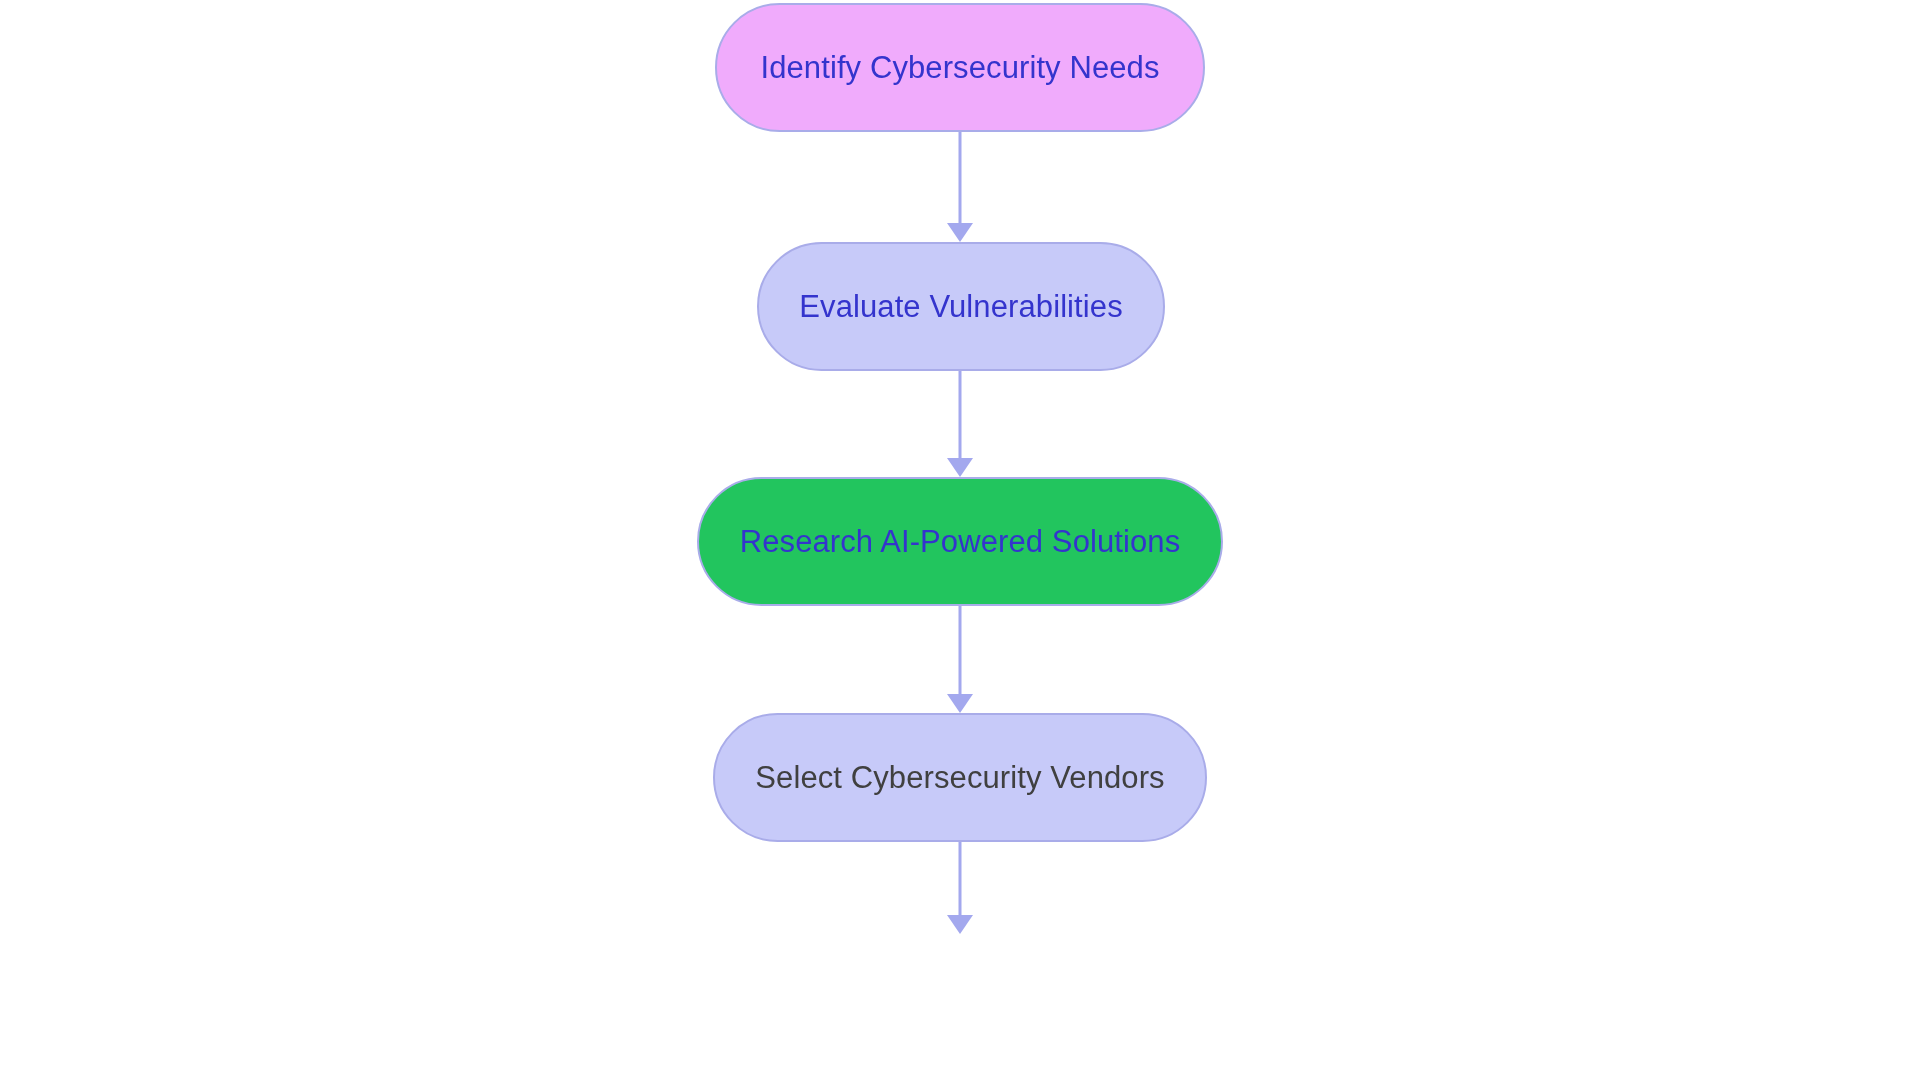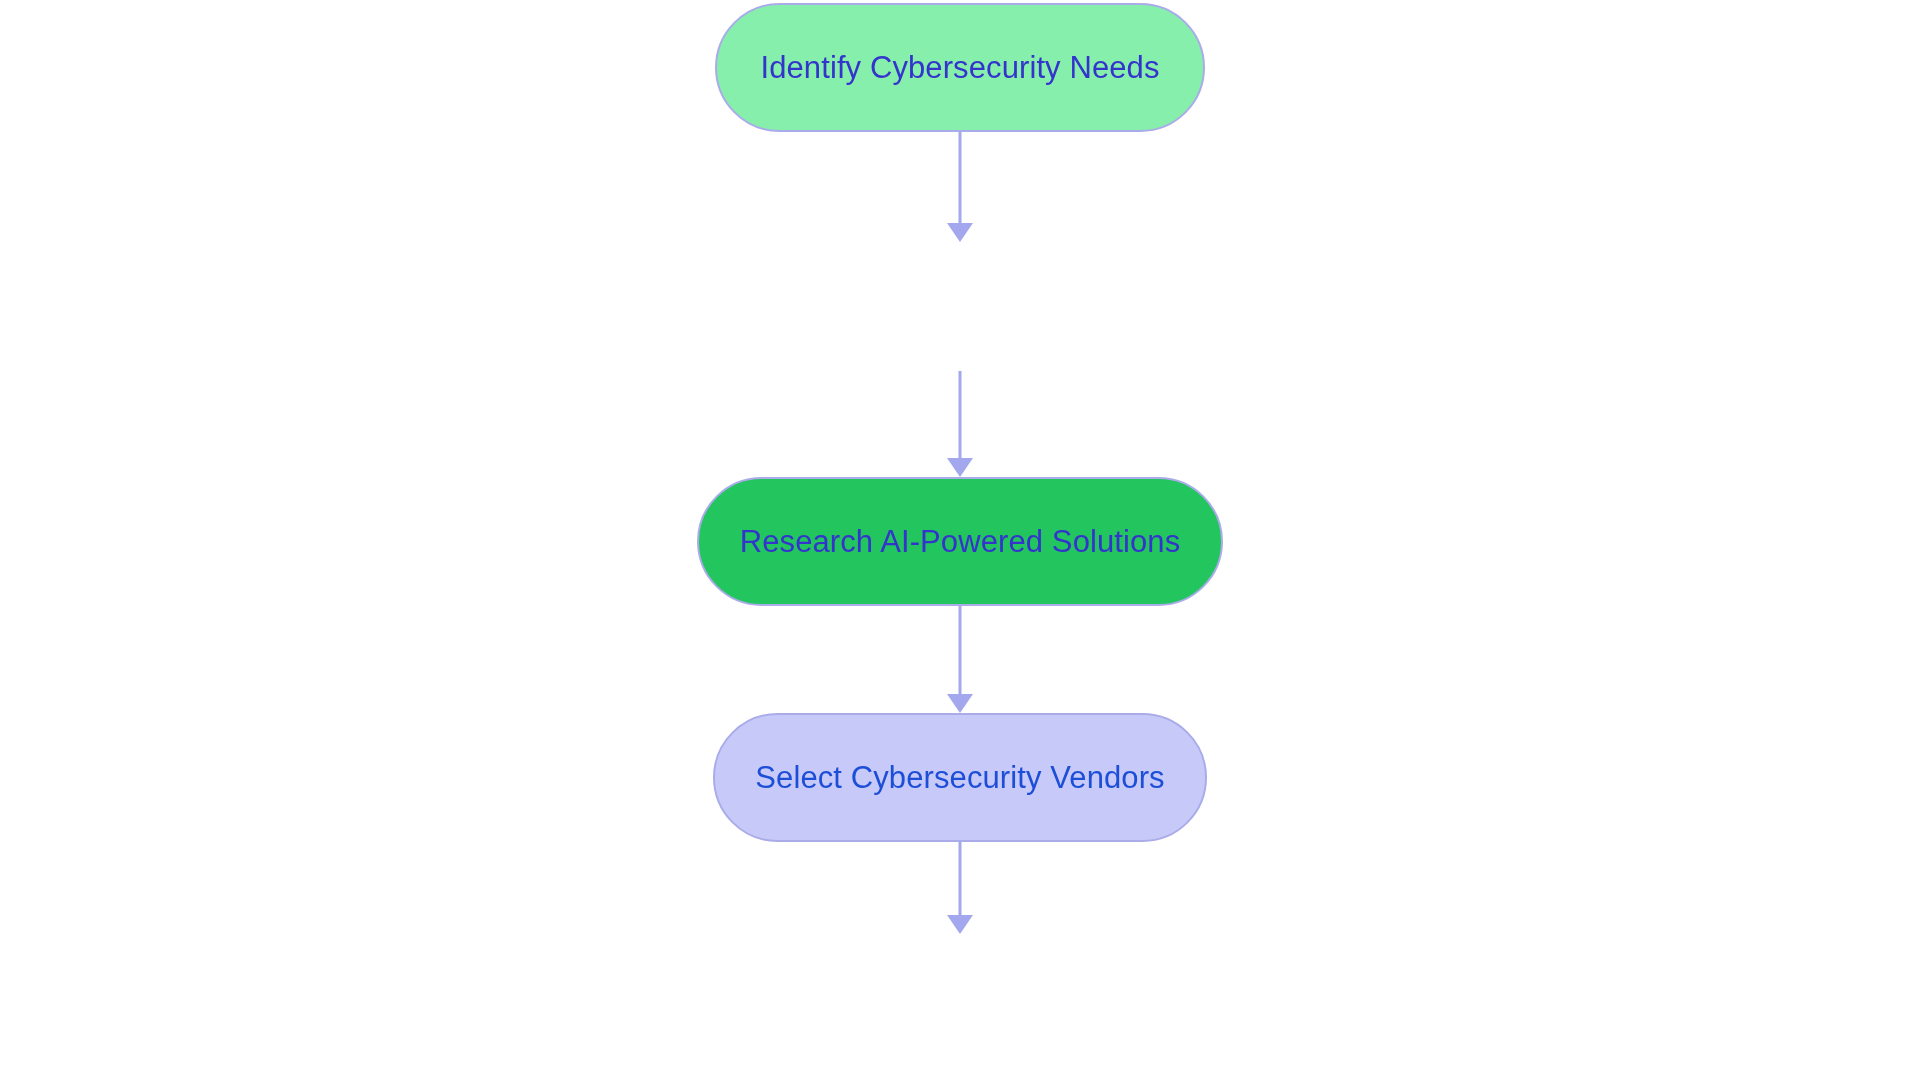--- a/index.html
+++ b/index.html
@@ -85,27 +85,30 @@
   </div>
   <div class="edge" style="top: 606px; height: 107px;">
     <div class="edge-line" style="height: 88px; background: rgb(163, 168, 238);"></div>
     <div class="edge-head" style="border-top-color: rgb(163, 168, 238);"></div>
   </div>
   <div class="edge" style="top: 842px; height: 92px;">
     <div class="edge-line" style="height: 73px; background: rgb(163, 168, 238);"></div>
     <div class="edge-head" style="border-top-color: rgb(163, 168, 238);"></div>
   </div>
 
-  <div class="node" style="left: 715px; top: 3px; width: 490px; background: #86efac; border-color: rgb(169, 172, 233);">
+  <div class="node" style="left: 715px; top: 3px; width: 490px; background: #f0abfc; border-color: rgb(169, 172, 233);">
     <span class="node-label" style="color: rgb(52, 52, 205);">Identify Cybersecurity Needs</span>
   </div>
 
+  <div class="node" style="left: 757px; top: 242px; width: 408px; background: rgb(199, 202, 249); border-color: rgb(169, 172, 233);">
+    <span class="node-label" style="color: rgb(52, 52, 205);">Evaluate Vulnerabilities</span>
+  </div>
 
   <div class="node" style="left: 697px; top: 477px; width: 526px; background: #22c55e; border-color: rgb(169, 172, 233);">
     <span class="node-label" style="color: rgb(52, 52, 205);">Research AI-Powered Solutions</span>
   </div>
 
   <div class="node" style="left: 713px; top: 713px; width: 494px; background: rgb(199, 202, 249); border-color: rgb(169, 172, 233);">
-    <span class="node-label" style="color: #1d4ed8;">Select Cybersecurity Vendors</span>
+    <span class="node-label" style="color: #404040;">Select Cybersecurity Vendors</span>
   </div>
 
 
 </div>
 
 </body></html>

